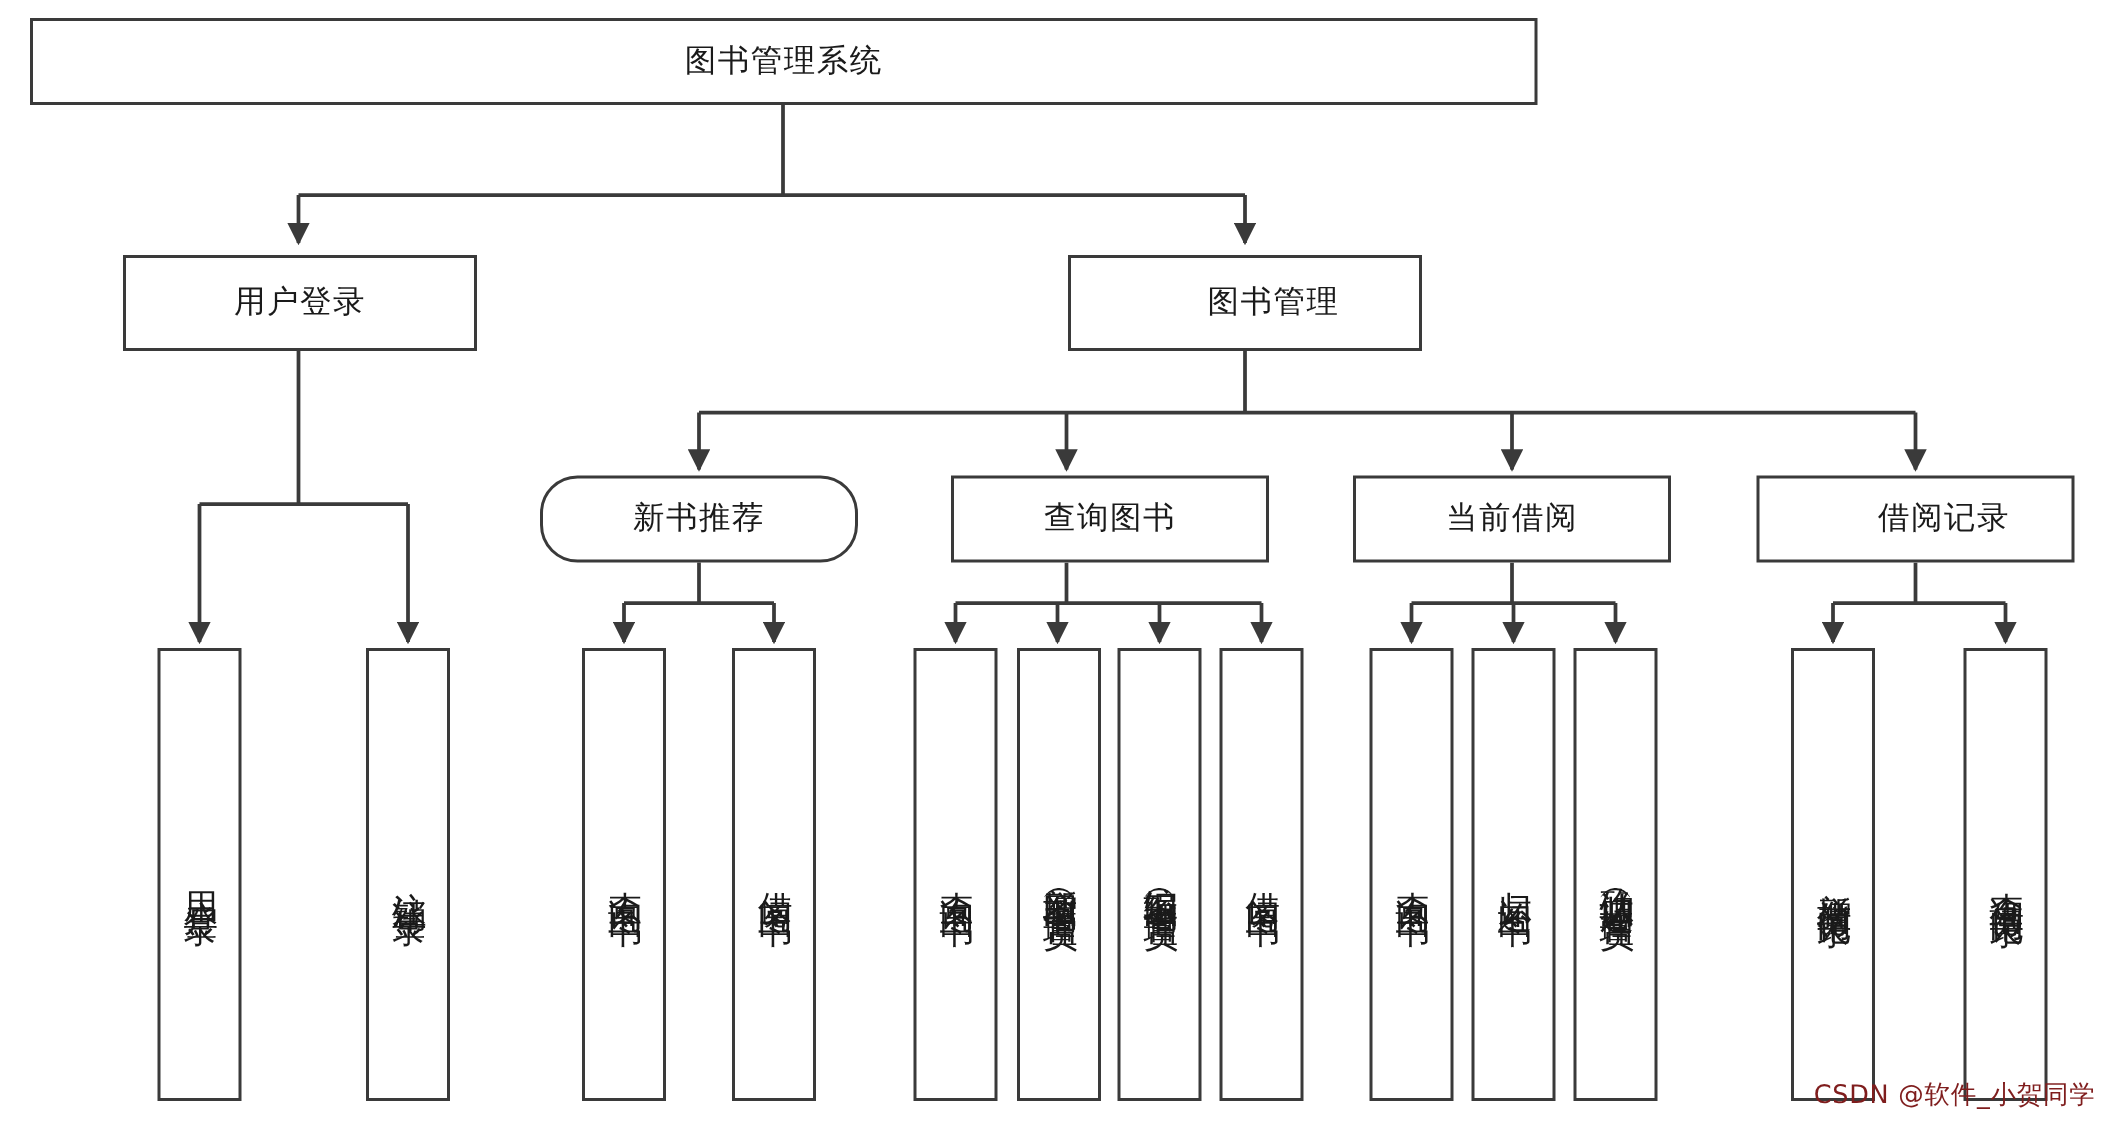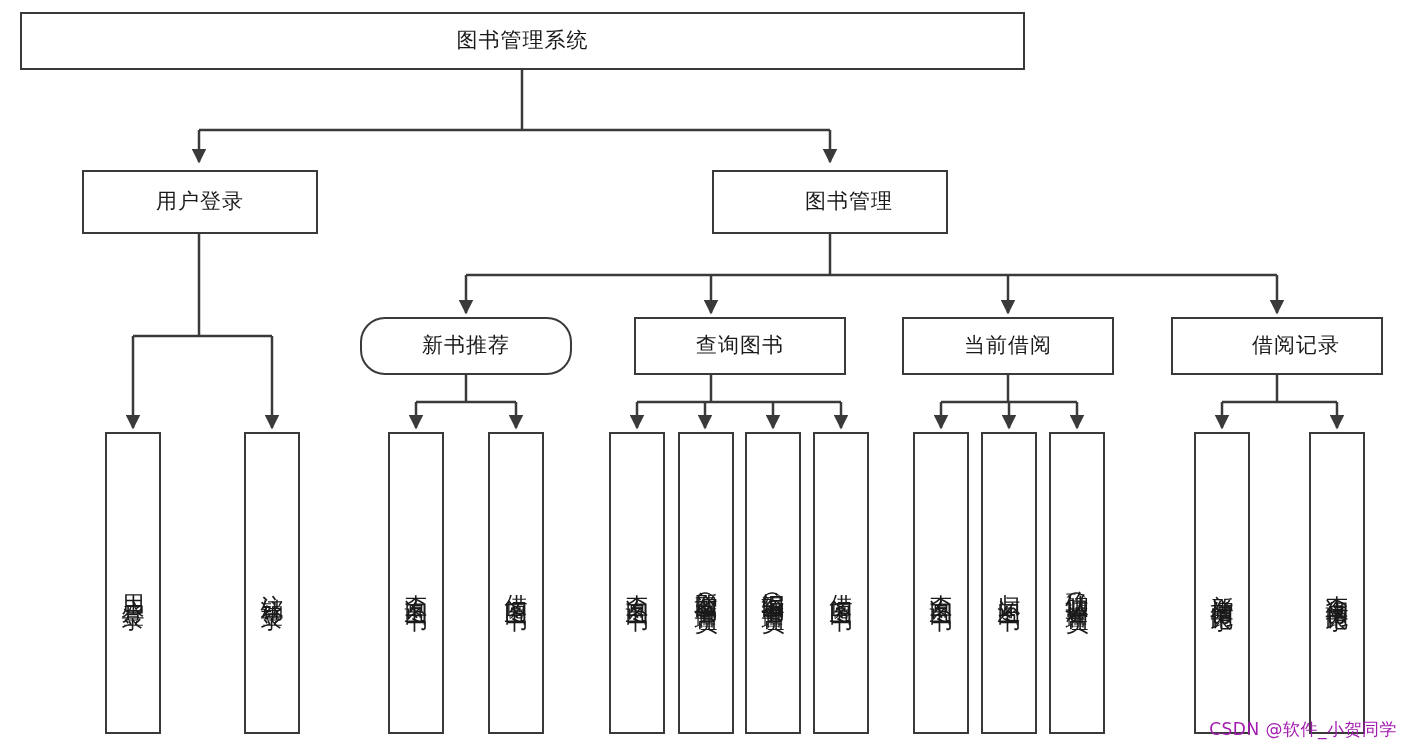--- a/index.html
+++ b/index.html
@@ -56,21 +56,21 @@
     letter-spacing: 5px;
   }
   .node.vert.tight > .vlabel {
     letter-spacing: 3px;
   }
   .watermark {
     position: absolute;
     right: 8px;
     bottom: 6px;
     font-size: 17px;
-    color: #a21caf;
+    color: #7f1d1d;
     letter-spacing: 0.5px;
     white-space: nowrap;
   }
 </style>
 </head>
 <body>
 
 <div id="canvas">
 
   <svg class="edges" viewBox="0 0 1405 747" xmlns="http://www.w3.org/2000/svg">

